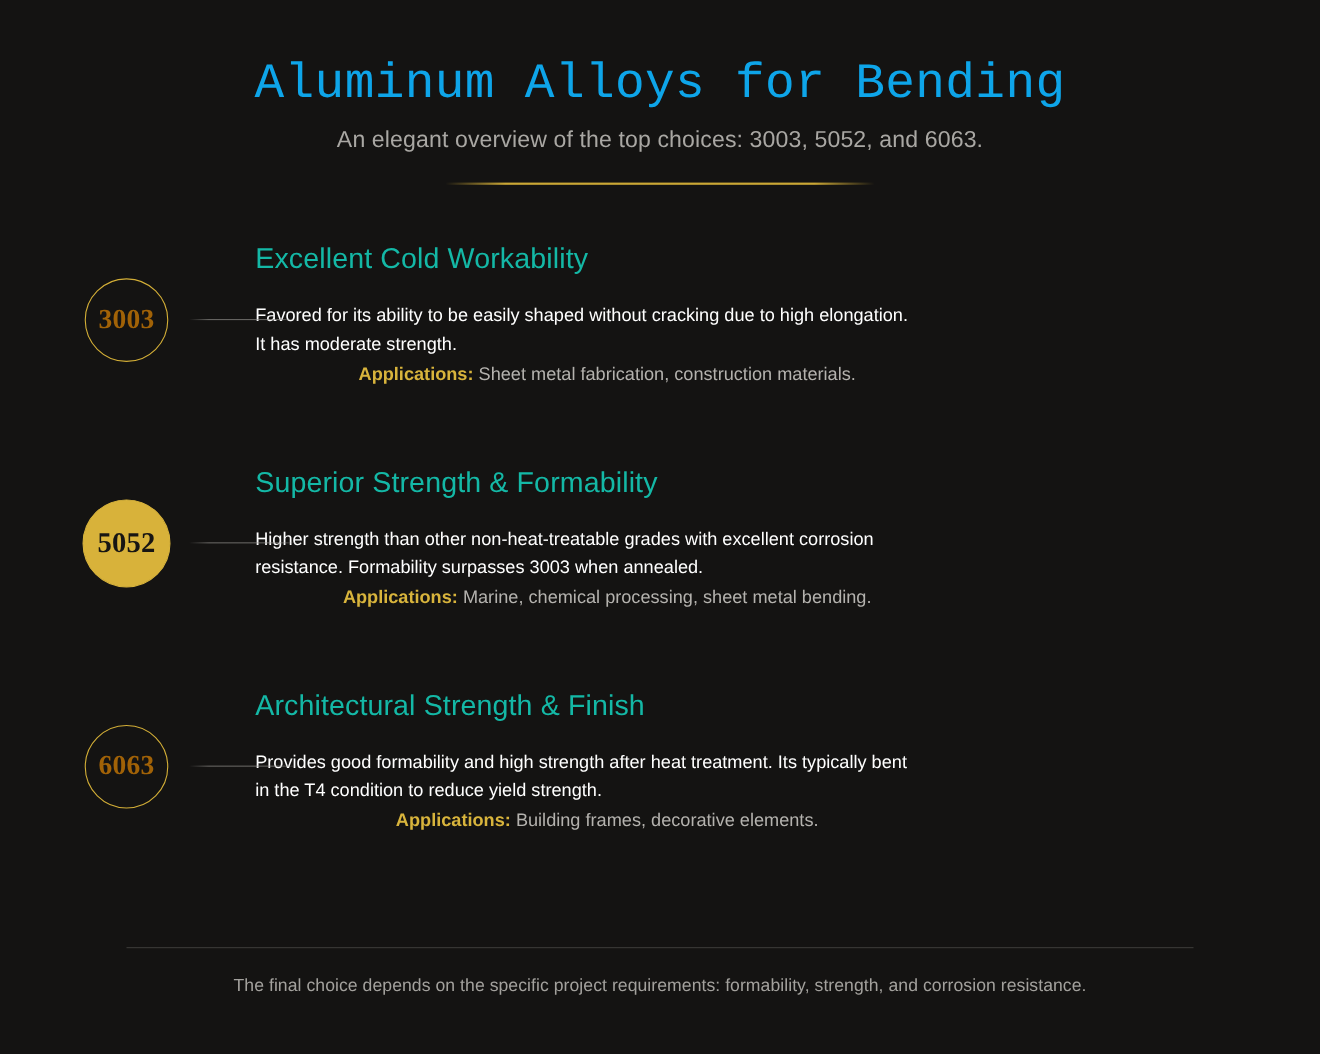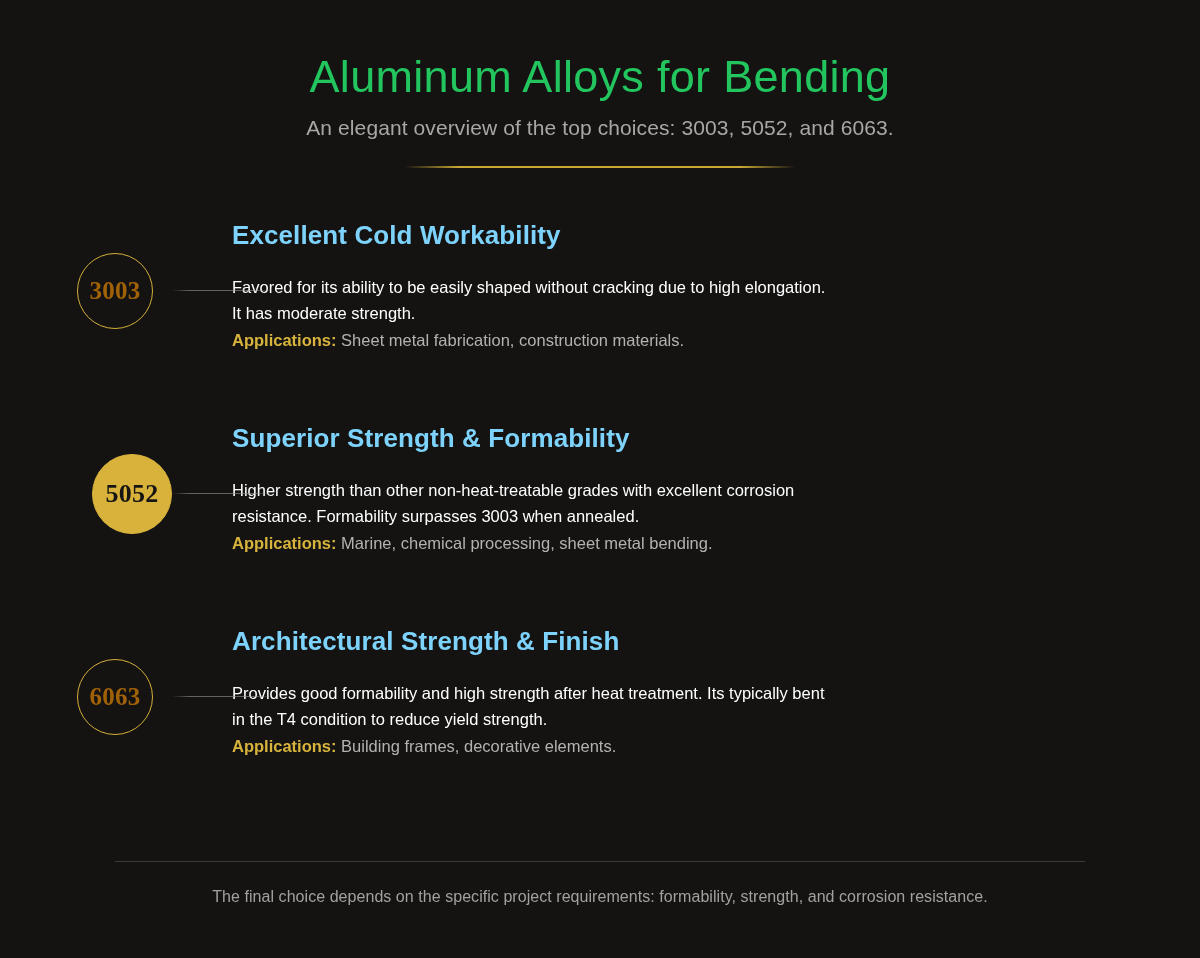--- a/index.html
+++ b/index.html
@@ -25,24 +25,24 @@
     flex-direction: column;
   }
 
   
   .header {
     padding-top: 52px;
     text-align: center;
     flex: 0 0 auto;
   }
   .title {
-    font-family: Liberation Sans, sans-serif;
+    font-family: Liberation Mono, monospace;
     font-size: 45px;
     font-weight: 400;
-    color: #22c55e;
+    color: #0ea5e9;
     letter-spacing: 0.3px;
     line-height: 1.12;
     margin: 0;
   }
   .subtitle {
     font-size: 21px;
     font-weight: 400;
     color: #a9a7a3;
     margin: 14px 0 0 0;
     letter-spacing: 0.1px;
@@ -97,21 +97,21 @@
     border: 1.6px solid #d4af37;
     color: #a16207;
     background: transparent;
   }
   .badge.filled {
     border: 1.6px solid #d9b43c;
     background: #d8b23a;
     color: #171513;
     width: 80px;
     height: 80px;
-    left: 92px;
+    left: 75px;
     top: 31px;
     font-size: 26px;
   }
   .connector {
     position: absolute;
     left: 172px;
     top: 70px;
     width: 100px;
     height: 1px;
     background: linear-gradient(to right,
@@ -120,39 +120,40 @@
         rgba(150,148,144,0.62) 82%,
         rgba(150,148,144,0) 100%);
   }
 
   .content-col {
     flex: 1 1 auto;
     padding-right: 120px;
   }
   .alloy-heading {
     font-size: 26px;
-    font-weight: 700;
-    color: #7dd3fc;
+    font-weight: 400;
+    color: #14b8a6;
     margin: 0;
     line-height: 1.2;
     letter-spacing: 0.1px;
   }
   .alloy-desc {
     font-size: 16.5px;
     color: #ffffff;
     line-height: 1.62;
     margin: 22px 0 0 0;
     max-width: 600px;
   }
   .apps-line {
     font-size: 16.5px;
     color: #b4b2ae;
     line-height: 1.62;
     margin: 0;
     max-width: 640px;
+    text-align: center;
   }
   .apps-label {
     color: #d8b43c;
     font-weight: 700;
   }
 
   
   .footer {
     flex: 0 0 auto;
     padding-bottom: 52px;

